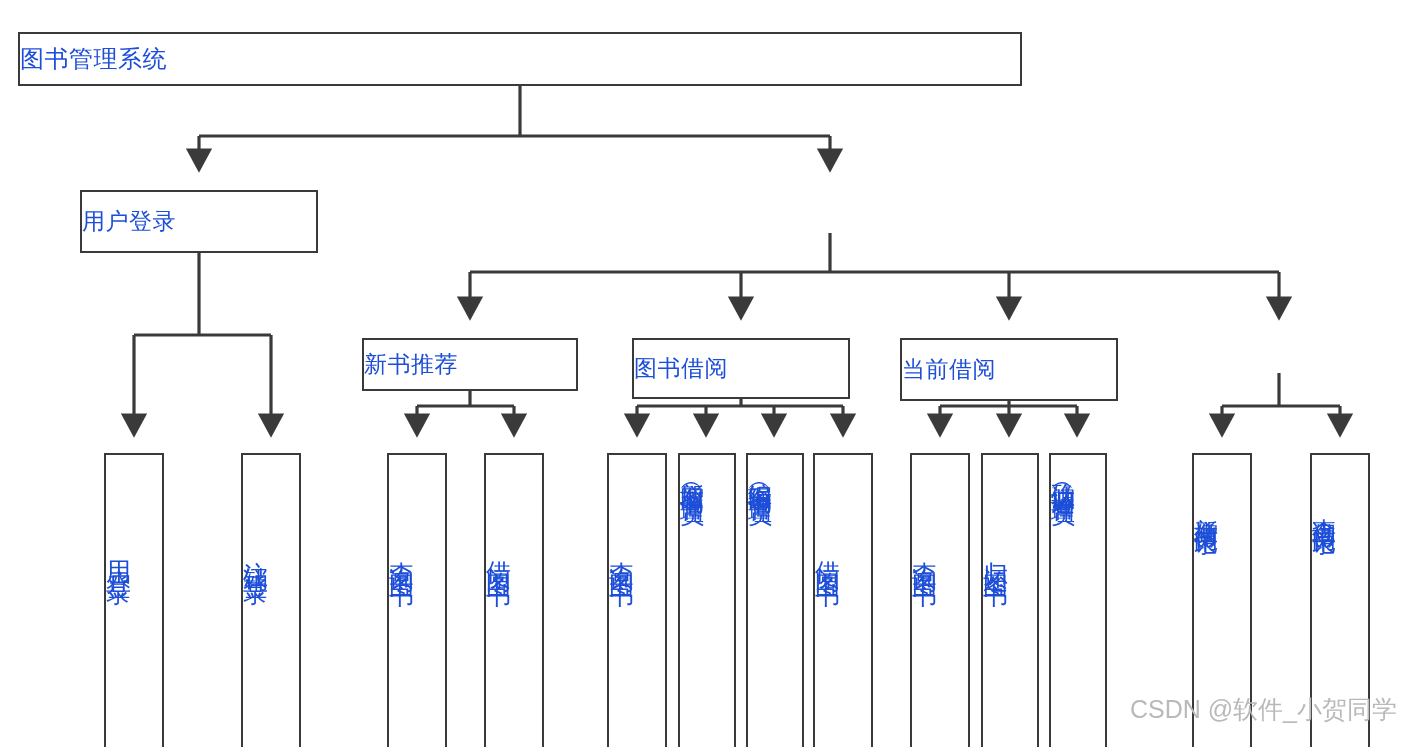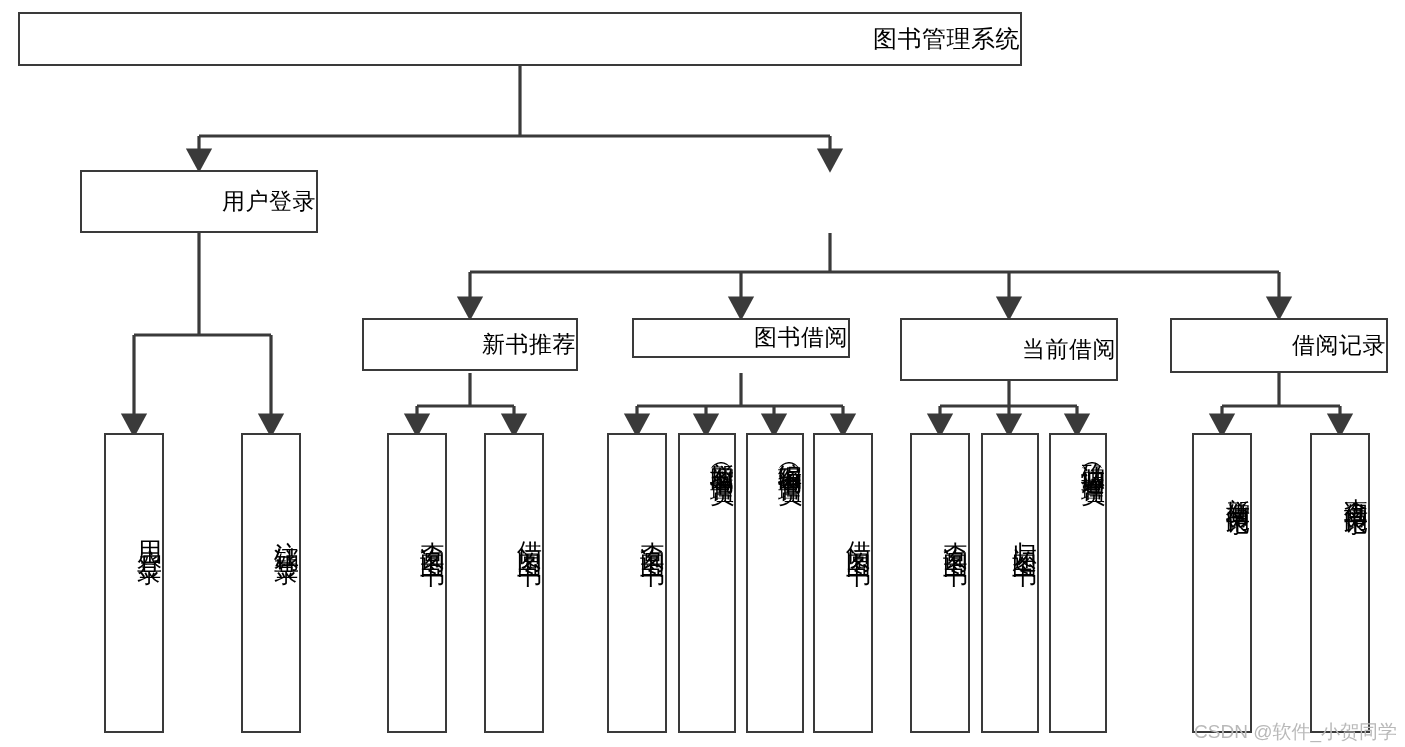--- a/index.html
+++ b/index.html
@@ -26,22 +26,23 @@
     height: 747px;
     pointer-events: none;
   }
   .node {
     position: absolute;
     box-sizing: border-box;
     background: #ffffff;
     border: 2px solid #3a3a3a;
     display: flex;
     align-items: center;
-    justify-content: flex-end;
-    color: #000000;
+    justify-content: flex-start;
+    color: #1d4ed8;
+    margin-top: 20px;
   }
   .node-label {
     display: block;
     line-height: 1.12;
     letter-spacing: 0.5px;
     white-space: nowrap;
   }
   
   .node.horiz .node-label {
     font-size: 23px;
@@ -62,22 +63,22 @@
     letter-spacing: 7px;
     white-space: nowrap;
   }
   .node.vert.tall-text .node-label {
     font-size: 24px;
     letter-spacing: 3px;
   }
   .watermark {
     position: absolute;
     right: 8px;
-    bottom: 2px;
-    font-size: 19px;
+    bottom: 21px;
+    font-size: 25px;
     color: #b9b9b9;
     white-space: nowrap;
     user-select: none;
     margin-top: 42px;
   }
 </style>
 </head>
 <body>
 
 <div id="diagram-root">
@@ -136,29 +137,26 @@
     <span class="node-label">图书管理系统</span>
   </div>
 
   <div class="node horiz" style="left:80px; top:170px; width:238px; height:63px;">
     <span class="node-label">用户登录</span>
   </div>
 
   <div class="node horiz" style="left:362px; top:318px; width:216px; height:53px;">
     <span class="node-label">新书推荐</span>
   </div>
-  <div class="node horiz" style="left:632px; top:318px; width:218px; height:40px;">
+  <div class="node horiz" style="left:632px; top:318px; width:218px; height:61px;">
     <span class="node-label">图书借阅</span>
   </div>
   <div class="node horiz" style="left:900px; top:318px; width:218px; height:63px;">
     <span class="node-label">当前借阅</span>
   </div>
-  <div class="node horiz" style="left:1170px; top:318px; width:218px; height:55px;">
-    <span class="node-label">借阅记录</span>
-  </div>
 
   <div class="node vert" style="left:104px; top:433px; width:60px; height:300px; padding-top:86px;">
     <span class="node-label">用户登录</span>
   </div>
   <div class="node vert" style="left:241px; top:433px; width:60px; height:300px; padding-top:86px;">
     <span class="node-label">注销登录</span>
   </div>
 
   <div class="node vert" style="left:387px; top:433px; width:60px; height:300px; padding-top:86px;">
     <span class="node-label">查询图书</span>

